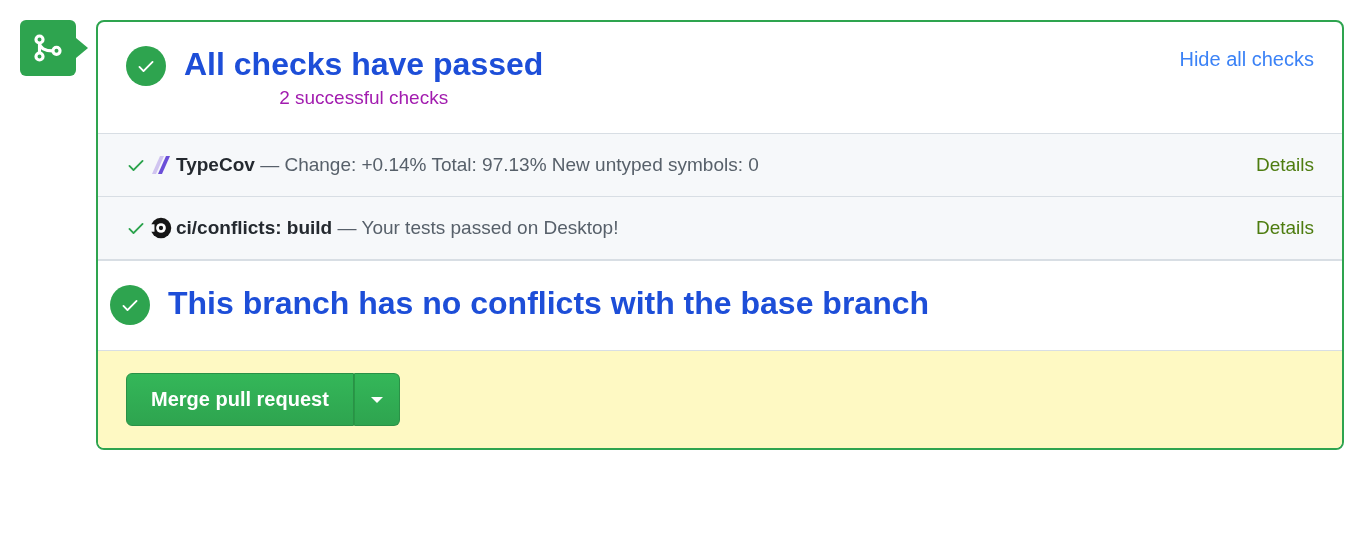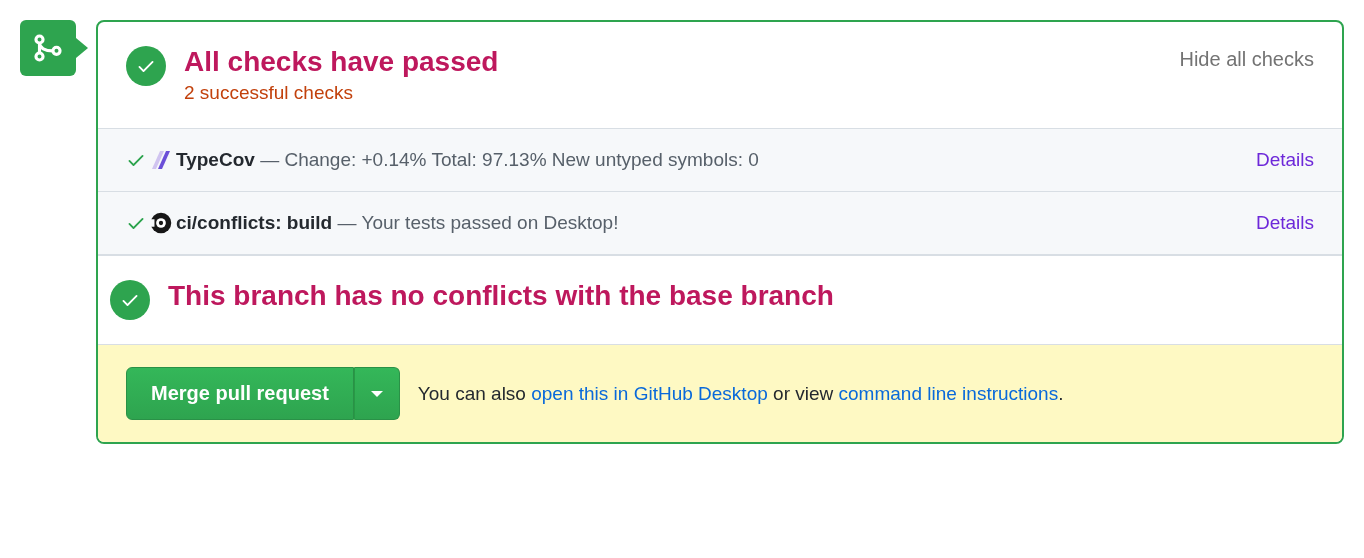--- a/index.html
+++ b/index.html
@@ -62,34 +62,35 @@
     height: 40px;
     background: #2ea44f;
     border-radius: 50%;
     display: flex;
     align-items: center;
     justify-content: center;
     flex-shrink: 0;
   }
   .check-circle svg { width: 20px; height: 20px; fill: #fff; }
   .section-text h2 {
-    font-size: 28px;
+    font-size: 32px;
     font-weight: 600;
-    color: #be185d;
+    color: #1d4ed8;
     margin-bottom: 4px;
   }
   .section-text p {
     font-size: 19px;
-    color: #c2410c;
+    color: #a21caf;
+    text-align: center;
   }
   .hide-link {
     position: absolute;
     right: 28px;
     top: 26px;
-    color: #737373;
+    color: #3b82f6;
     font-size: 20px;
     text-decoration: none;
     cursor: pointer;
   }
   .check-row {
     display: flex;
     align-items: center;
     padding: 16px 28px;
     background: #f6f8fa;
     border-bottom: 1px solid #d8dee4;
@@ -107,21 +108,21 @@
     height: 30px;
     display: flex;
     align-items: center;
     justify-content: center;
     flex-shrink: 0;
   }
   .check-text { flex: 1; color: #57606a; }
   .check-text .name { font-weight: 600; color: #24292f; }
   .check-text .dash { color: #57606a; }
   .details-link {
-    color: #6d28d9;
+    color: #4d7c0f;
     font-size: 19px;
     text-decoration: none;
     cursor: pointer;
   }
   .merge-footer {
     background: #fef9c3;
     border-top: 1px solid #d8dee4;
     padding: 22px 28px;
     display: flex;
     align-items: center;
@@ -243,19 +244,16 @@
 
     <div class="merge-footer">
       <div class="merge-btn-group">
         <button class="merge-btn">Merge pull request</button>
         <button class="merge-caret">
           <svg viewBox="0 0 14 10">
               <path d="M1 2 L7 8 L13 2 Z"></path>
             </svg>
         </button>
       </div>
-      <span class="footer-text">
-        <span>You can also </span><a>open this in GitHub Desktop</a><span> or view </span><a>command line instructions</a><span>.</span>
-      </span>
     </div>
 
   </div>
 </div>
 
 </body></html>

